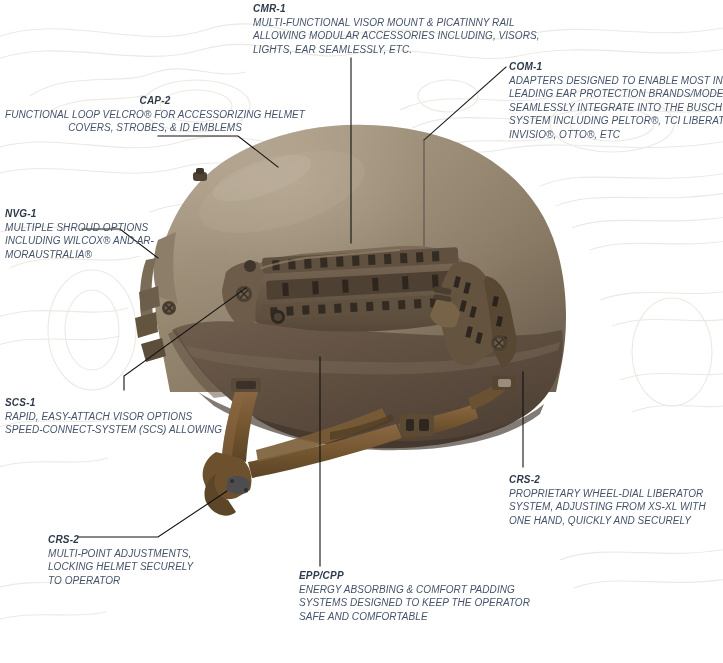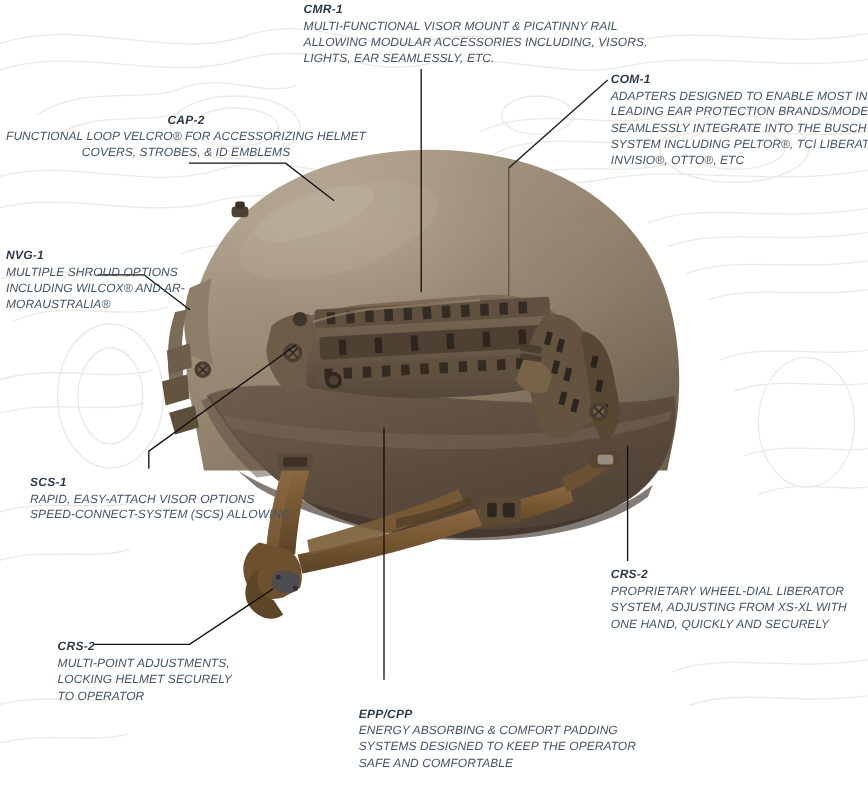--- a/index.html
+++ b/index.html
@@ -33,23 +33,23 @@
     color:#45536a;line-height:13.4px;margin:0;
     letter-spacing:.05px;
   }
   .callout .desc span.ln{display:block;white-space:nowrap;}
 
   
   #c-cmr1{left:253px;top:2px;}
   #c-com1{left:509px;top:60px;}
   #c-cap2{left:5px;top:94px;text-align:center;}
   #c-nvg1{left:5px;top:163px;margin-top:44px;}
-  #c-scs1{left:5px;top:396px;margin-left:20px;}
+  #c-scs1{left:5px;top:396px;}
   #c-crs2-left{left:48px;top:533px;}
-  #c-epp{left:299px;top:569px;margin-top:20px;}
+  #c-epp{left:299px;top:569px;}
   #c-crs2-right{left:509px;top:473px;}
 </style>
 </head>
 <body>
 
 <div id="stage">
 
   <svg id="topo" viewBox="0 0 723 663" xmlns="http://www.w3.org/2000/svg" aria-hidden="true">
     <g fill="none" stroke="#ece9e4" stroke-width="1.1">
       <path d="M-10 40 C 60 10, 140 52, 205 30 C 265 10, 300 46, 355 34 C 420 20, 470 48, 520 36 C 590 18, 650 44, 733 26"></path>

